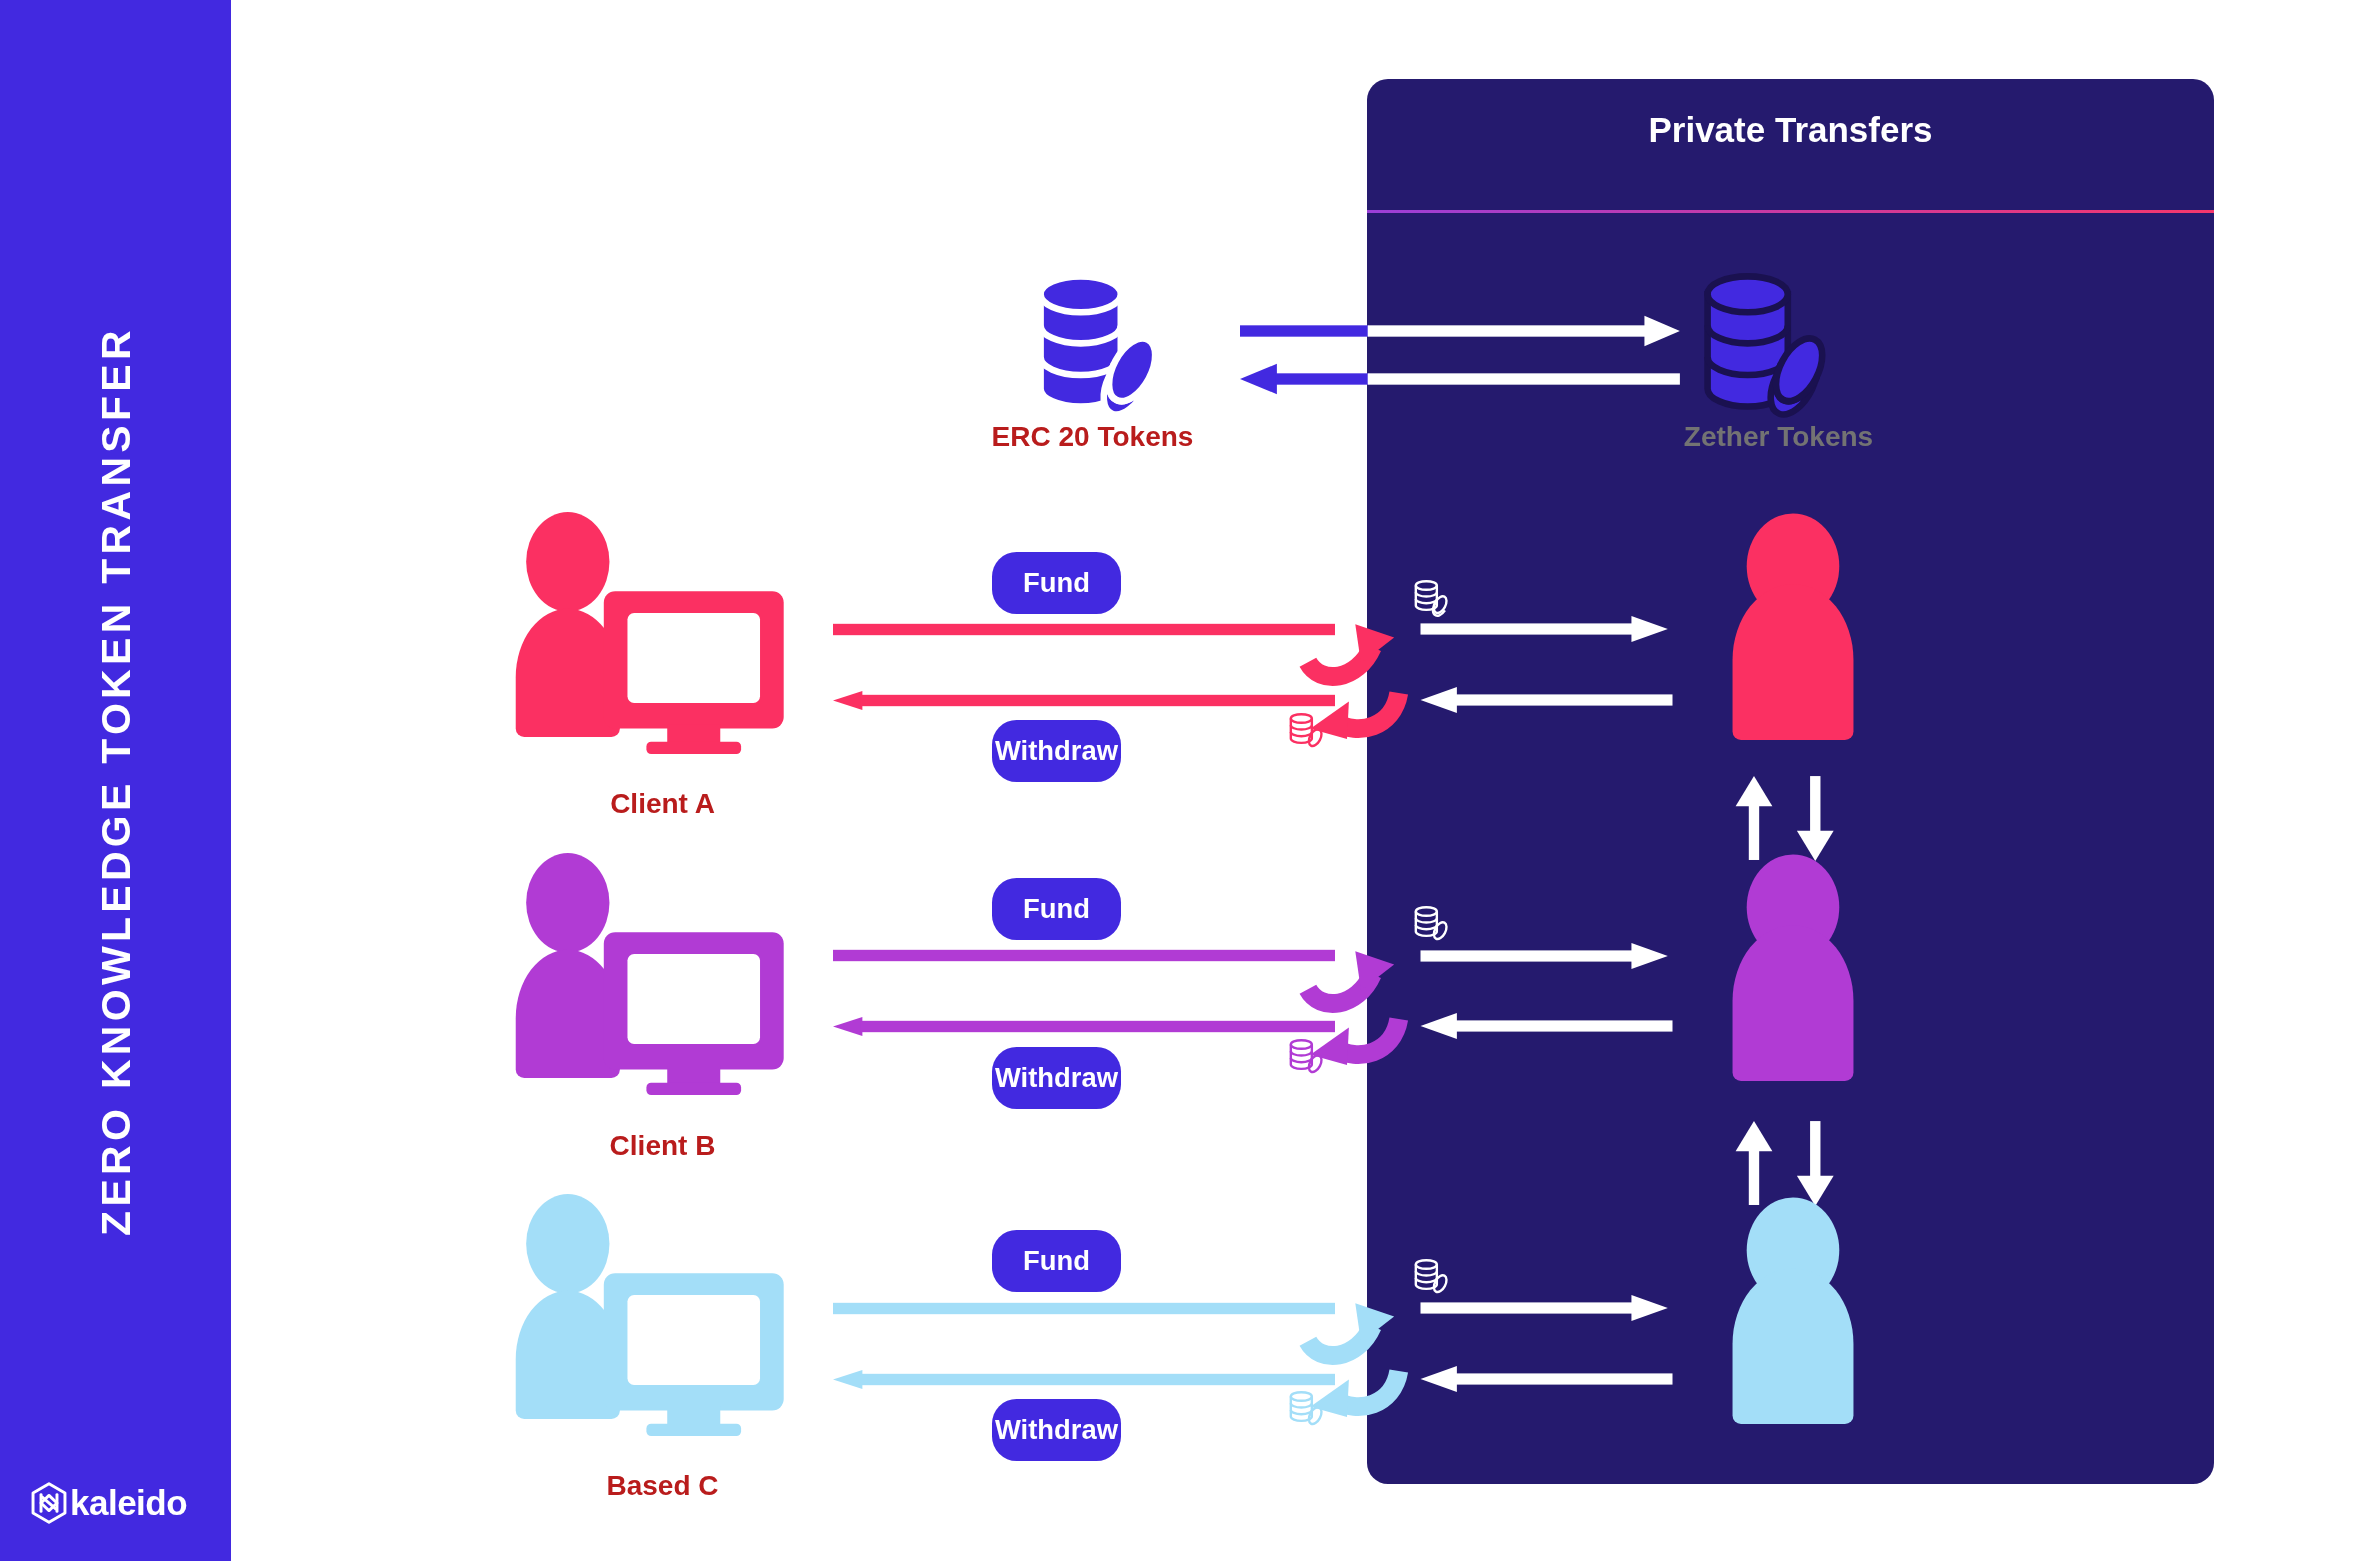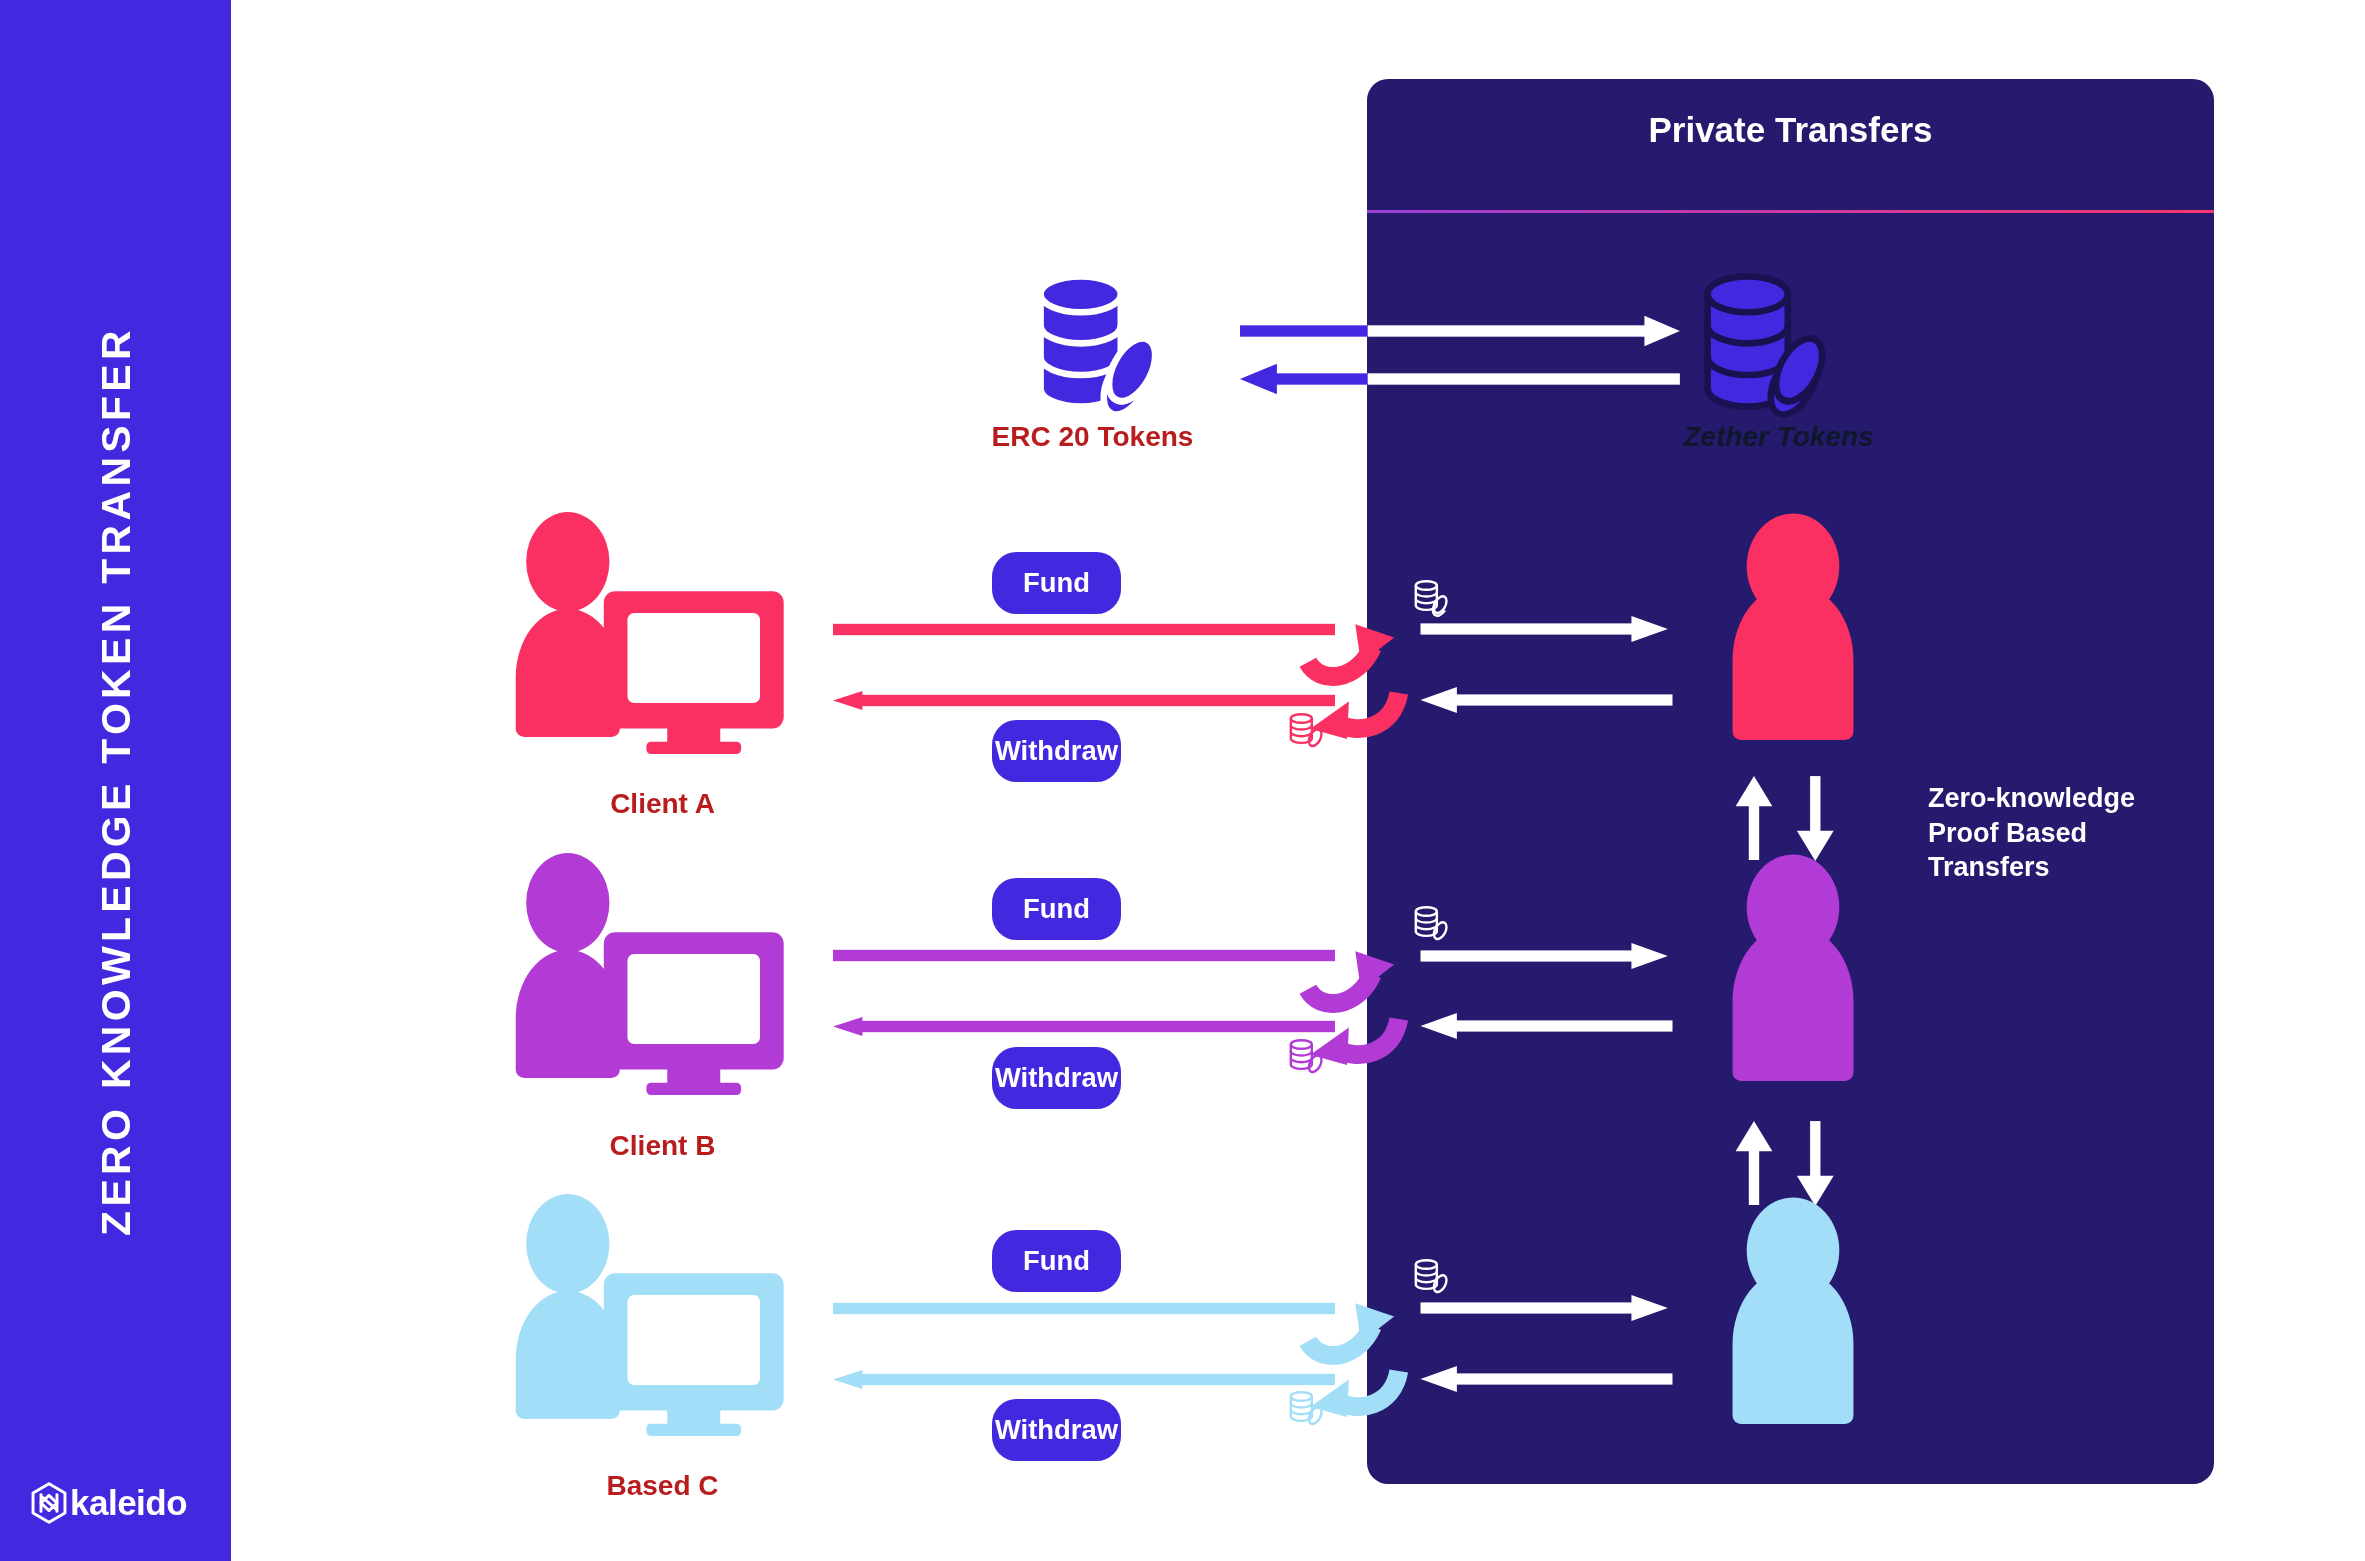--- a/index.html
+++ b/index.html
@@ -64,21 +64,21 @@
   
   .abs { position: absolute; }
   .label {
     position: absolute;
     text-align: center;
     font-size: 28px;
     font-weight: bold;
     color: #b91c1c;
     white-space: nowrap;
   }
-  .label.light { color: #0f172a; font-style: italic; }
+  .label.light { color: #737373; }
 
   
   .pill {
     position: absolute;
     background: #4229E0;
     border-radius: 24.6px;
     color: #ffffff;
     font-size: 27.4px;
     font-weight: bold;
     display: flex; align-items: center; justify-content: center;
@@ -265,23 +265,20 @@
     <svg width="132" height="85" viewBox="0 0 280 180">
       <g fill="#ffffff">
         <rect x="42" y="40" width="22" height="138"></rect>
         <polygon points="53,0 92,64 14,64"></polygon>
         <rect x="172" y="0" width="22" height="138"></rect>
         <polygon points="183,180 222,116 144,116"></polygon>
       </g>
     </svg>
   </div>
 
-  <div class="zk-note" style="left:1928px; top:781px;">Zero-knowledge
-Proof Based
-Transfers</div>
 
   <div class="abs" style="left:511px; top:861px;">
     <svg width="303" height="237" viewBox="0 0 640 500">
       <ellipse cx="120" cy="88" rx="88" ry="105" fill="#B13BD4"></ellipse>
       <path d="M10 440 v-108 a110 145 0 0 1 220 0 v108 a18 18 0 0 1 -18 18 h-184 a18 18 0 0 1 -18 -18 Z" fill="#B13BD4"></path>
       <rect x="196" y="150" width="380" height="290" rx="24" fill="#B13BD4"></rect>
       <rect x="246" y="196" width="280" height="190" rx="14" fill="#ffffff"></rect>
       <rect x="330" y="432" width="112" height="48" fill="#B13BD4"></rect>
       <rect x="286" y="468" width="200" height="26" rx="10" fill="#B13BD4"></rect>
     </svg>

